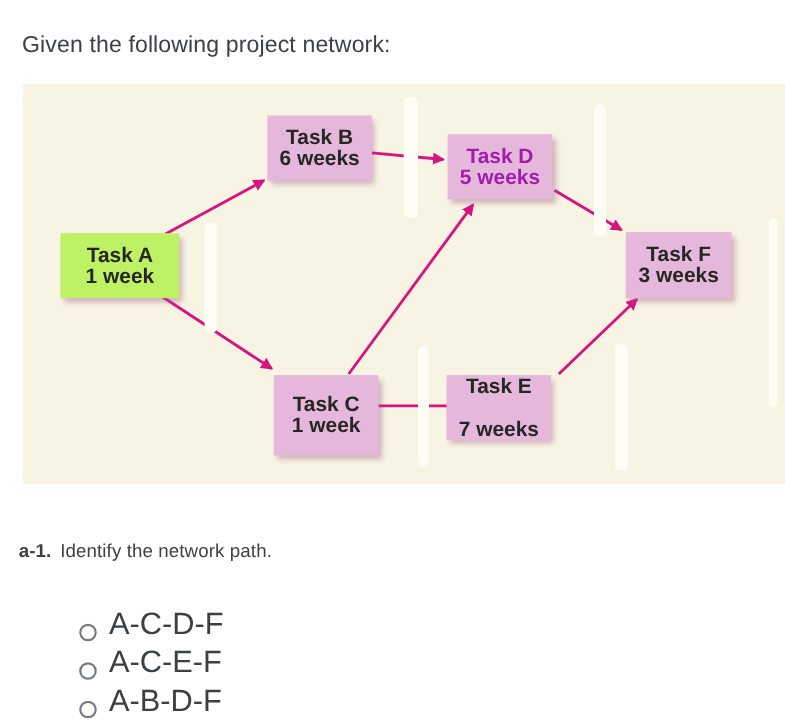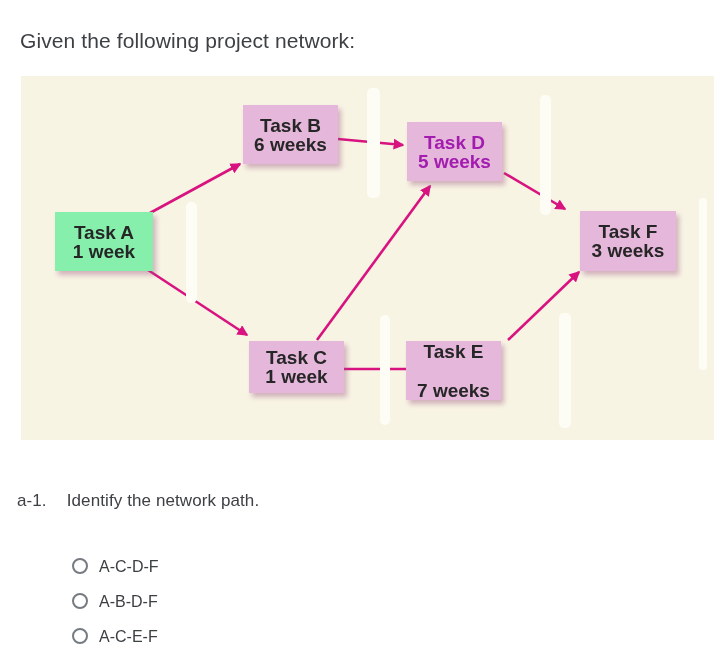--- a/index.html
+++ b/index.html
@@ -20,28 +20,28 @@
     position:absolute;display:flex;flex-direction:column;
     justify-content:center;align-items:center;text-align:center;
     font-size:19px;font-weight:bold;line-height:19px;
     box-shadow:3px 4px 5px rgba(156,84,132,.42);
   }
   .node span{display:block;}
   .question{
     position:absolute;left:17px;top:491px;margin:0;
     font-size:17px;color:#3d4045;letter-spacing:.1px;
   }
-  .qnum{font-weight:normal;margin-right:20px;}
+  .qnum{font-weight:bold;margin-right:8px;}
   .options{
     position:absolute;left:72px;top:558px;
     display:flex;flex-direction:column;gap:10px;
   }
   .option-row{
-    display:flex;align-items:flex-start;gap:11px;height:25px;
-    font-size:16px;color:#3c4043;cursor:pointer;
+    display:flex;align-items:flex-end;gap:11px;height:25px;
+    font-size:28px;color:#3c4043;cursor:pointer;
   }
   .radio{
     width:16px;height:16px;box-sizing:border-box;flex:0 0 auto;
     border:2px solid #767b81;border-radius:50%;background:#fff;
   }
 </style>
 </head>
 <body>
 
 <div class="page">
@@ -62,58 +62,58 @@
         <line x1="323" y1="293" x2="401" y2="293" stroke="#d81380" stroke-width="2.6" marker-end="url(#arrowhead)"></line>
         <line x1="483" y1="97" x2="544" y2="133" stroke="#d81380" stroke-width="2.6" marker-end="url(#arrowhead)"></line>
         <line x1="487" y1="264" x2="558" y2="196" stroke="#d81380" stroke-width="2.6" marker-end="url(#arrowhead)"></line>
       </svg>
   <div class="glare" style="left: 346px; top: 12px; width: 13px; height: 110px; background: rgb(253, 253, 246);"></div>
       <div class="glare" style="left: 519px; top: 19px; width: 11px; height: 120px; background: rgb(253, 253, 246);"></div>
       <div class="glare" style="left: 165px; top: 126px; width: 11px; height: 101px; background: rgb(253, 253, 246);"></div>
       <div class="glare" style="left: 359px; top: 239px; width: 10px; height: 110px; background: rgb(253, 253, 246);"></div>
       <div class="glare" style="left: 538px; top: 237px; width: 12px; height: 115px; background: rgb(253, 253, 246);"></div>
       <div class="glare" style="left: 678px; top: 122px; width: 8px; height: 172px; background: rgb(253, 253, 246);"></div>
-      <div class="node" style="left: 34px; top: 136px; width: 98px; height: 59px; background: #86efac; color: rgb(38, 38, 38);">
+      <div class="node" style="left: 34px; top: 136px; width: 108px; height: 59px; background: #bef264; color: rgb(38, 38, 38);">
         <span>Task A</span>
         <span>1 week</span>
       </div>
       <div class="node" style="left: 222px; top: 29px; width: 95px; height: 59px; background: rgb(229, 183, 218); color: rgb(38, 38, 38);">
         <span>Task B</span>
         <span>6 weeks</span>
       </div>
-      <div class="node" style="left: 228px; top: 265px; width: 95px; height: 52px; background: rgb(229, 183, 218); color: rgb(38, 38, 38); text-align: center;">
+      <div class="node" style="left: 228px; top: 265px; width: 95px; height: 73px; background: rgb(229, 183, 218); color: rgb(38, 38, 38); text-align: center;">
         <span>Task C</span>
         <span>1 week</span>
       </div>
       <div class="node" style="left: 386px; top: 46px; width: 95px; height: 59px; background: rgb(229, 183, 218); color: #a21caf;">
         <span>Task D</span>
         <span>5 weeks</span>
       </div>
       <div class="node" style="left: 385px; top: 265px; width: 95px; height: 59px; background: rgb(229, 183, 218); color: rgb(38, 38, 38); gap: 20px;">
         <span>Task E</span>
         <span>7 weeks</span>
       </div>
-      <div class="node" style="left: 548px; top: 135px; width: 96px; height: 60px; background: rgb(229, 183, 218); color: rgb(38, 38, 38); margin-left: 11px;">
+      <div class="node" style="left: 548px; top: 135px; width: 96px; height: 60px; background: rgb(229, 183, 218); color: rgb(38, 38, 38);">
         <span>Task F</span>
         <span>3 weeks</span>
       </div>
     </div>
 
   <p class="question">
     <span class="qnum">a-1.</span><span>Identify the network path.</span>
   </p>
 
   <div class="options" id="options">
       <div class="option-row">
         <span class="radio"></span>
         <span>A-C-D-F</span>
       </div>
       <div class="option-row">
         <span class="radio"></span>
-        <span>A-B-D-F</span>
+        <span>A-C-E-F</span>
       </div>
       <div class="option-row">
         <span class="radio"></span>
-        <span>A-C-E-F</span>
+        <span>A-B-D-F</span>
       </div>
     </div>
 
 </div>
 
 </body></html>

